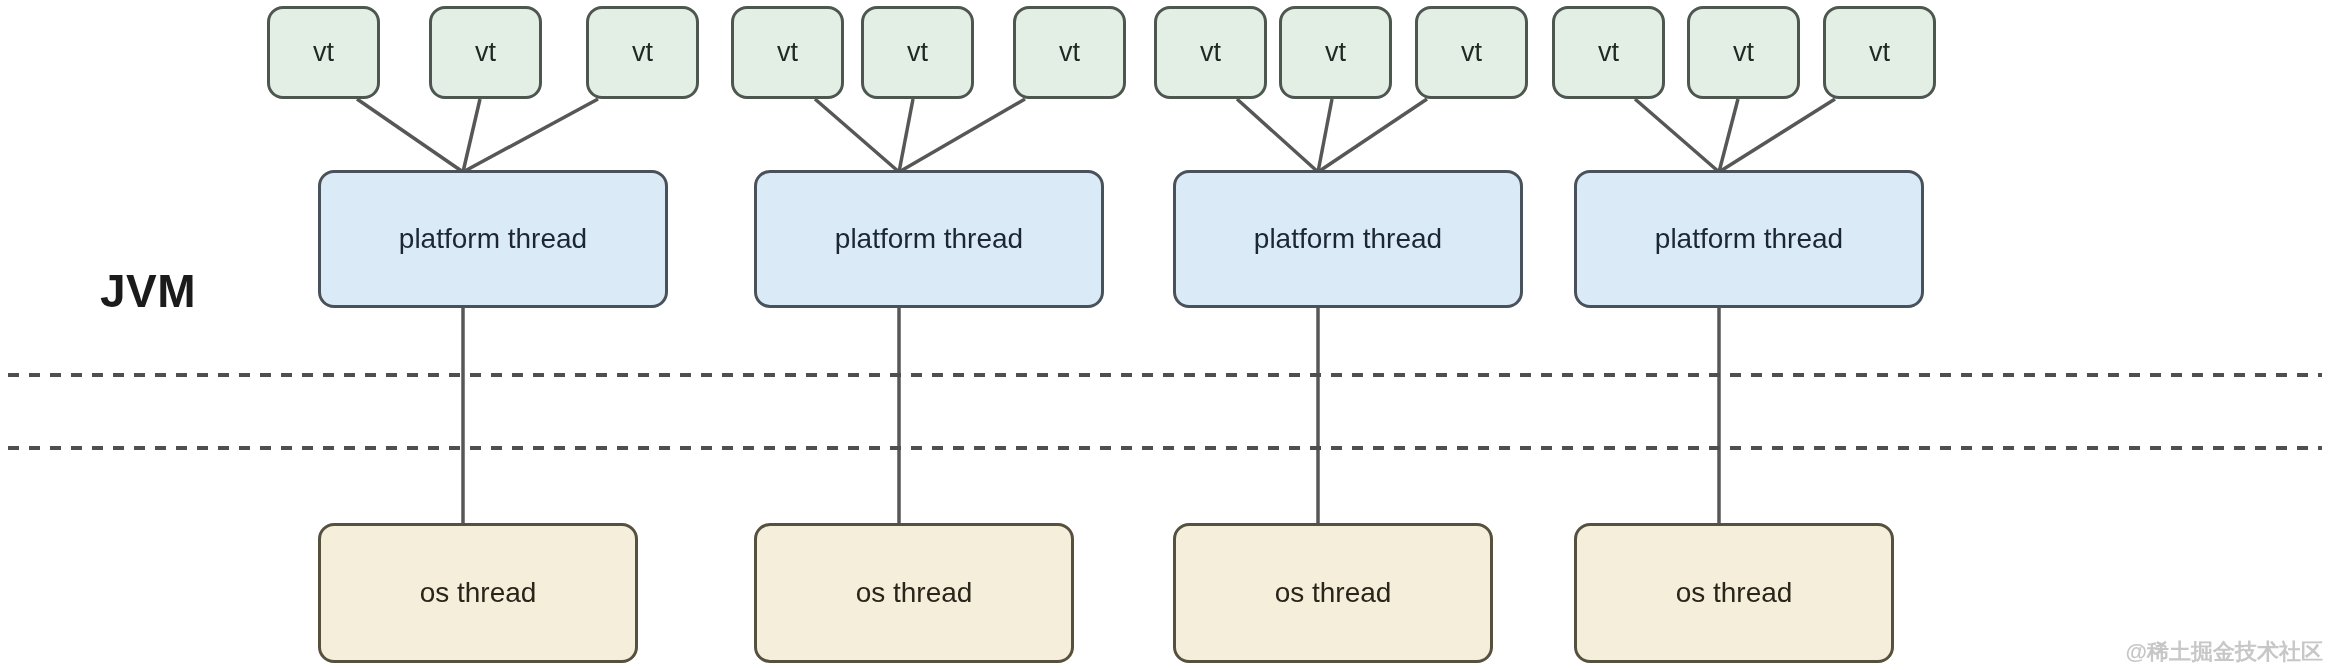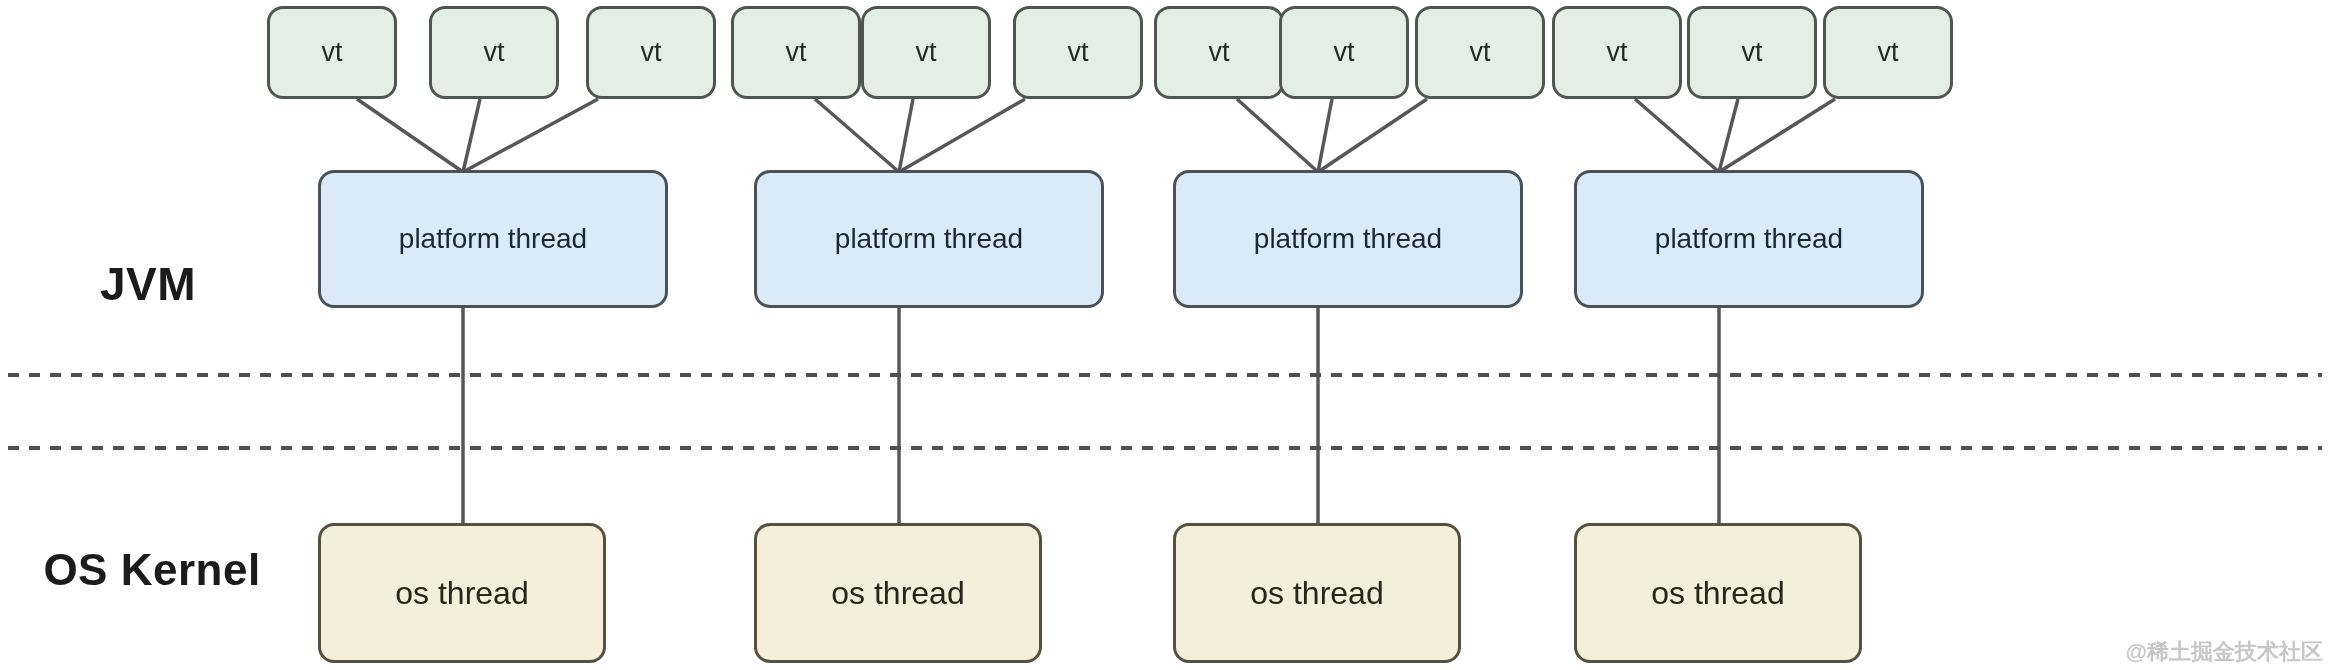--- a/index.html
+++ b/index.html
@@ -21,39 +21,39 @@
   }
   .wires { position: absolute; left: 0; top: 0; width: 2328px; height: 670px; }
   .wires line.solid { stroke: var(--line-color); stroke-width: 3.5; }
   .wires line.dashed { stroke: var(--dash-color); stroke-width: 4; stroke-dasharray: 11 10; }
   .node {
     position: absolute;
     display: flex; align-items: center; justify-content: center;
     border-style: solid; border-width: 3px; border-radius: 16px;
   }
   .vt-box {
-    width: 130px; height: 93px; top: 6px;
+    width: 113px; height: 93px; top: 6px;
     background: var(--vt-fill); border-color: var(--vt-border);
     color: var(--vt-text); font-size: 27px;
   }
   .platform-box {
     width: 350px; height: 138px; top: 170px;
     background: var(--platform-fill); border-color: var(--platform-border);
     color: var(--platform-text); font-size: 28px;
   }
   .os-box {
-    width: 288px; height: 140px; top: 523px;
+    width: 320px; height: 140px; top: 523px;
     background: var(--os-fill); border-color: var(--os-border);
-    color: var(--os-text); font-size: 32px;
+    color: var(--os-text); font-size: 28px;
   }
   .region-label {
     position: absolute; color: var(--label-text); font-weight: bold;
     text-align: center; letter-spacing: 0.5px;
   }
-  .jvm-label { left: 58px; top: 257px; width: 180px; font-size: 46px; }
+  .jvm-label { left: 58px; top: 264px; width: 180px; font-size: 46px; }
   .oskernel-label { left: 18px; top: 545px; width: 268px; font-size: 44px; }
   .watermark {
     position: absolute; right: 5px; top: 637px;
     color: var(--watermark-color); font-size: 22px; font-weight: bold;
   }
 </style>
 </head>
 <body>
 
 <div class="canvas">
@@ -79,21 +79,20 @@
     <line class="solid" x1="463" y1="308" x2="463" y2="524"></line>
     <line class="solid" x1="899" y1="308" x2="899" y2="524"></line>
     <line class="solid" x1="1318" y1="308" x2="1318" y2="524"></line>
     <line class="solid" x1="1719" y1="308" x2="1719" y2="524"></line>
 
     <line class="dashed" x1="8" y1="375" x2="2322" y2="375"></line>
     <line class="dashed" x1="8" y1="448" x2="2322" y2="448"></line>
   </svg>
 
   <div class="region-label jvm-label">JVM</div>
-  <div class="region-label oskernel-label">OS Kernel</div>
 
   <div class="node vt-box" style="left:267px">vt</div>
   <div class="node vt-box" style="left:429px">vt</div>
   <div class="node vt-box" style="left:586px">vt</div>
 
   <div class="node vt-box" style="left:731px">vt</div>
   <div class="node vt-box" style="left:861px">vt</div>
   <div class="node vt-box" style="left:1013px">vt</div>
 
   <div class="node vt-box" style="left:1154px">vt</div>

